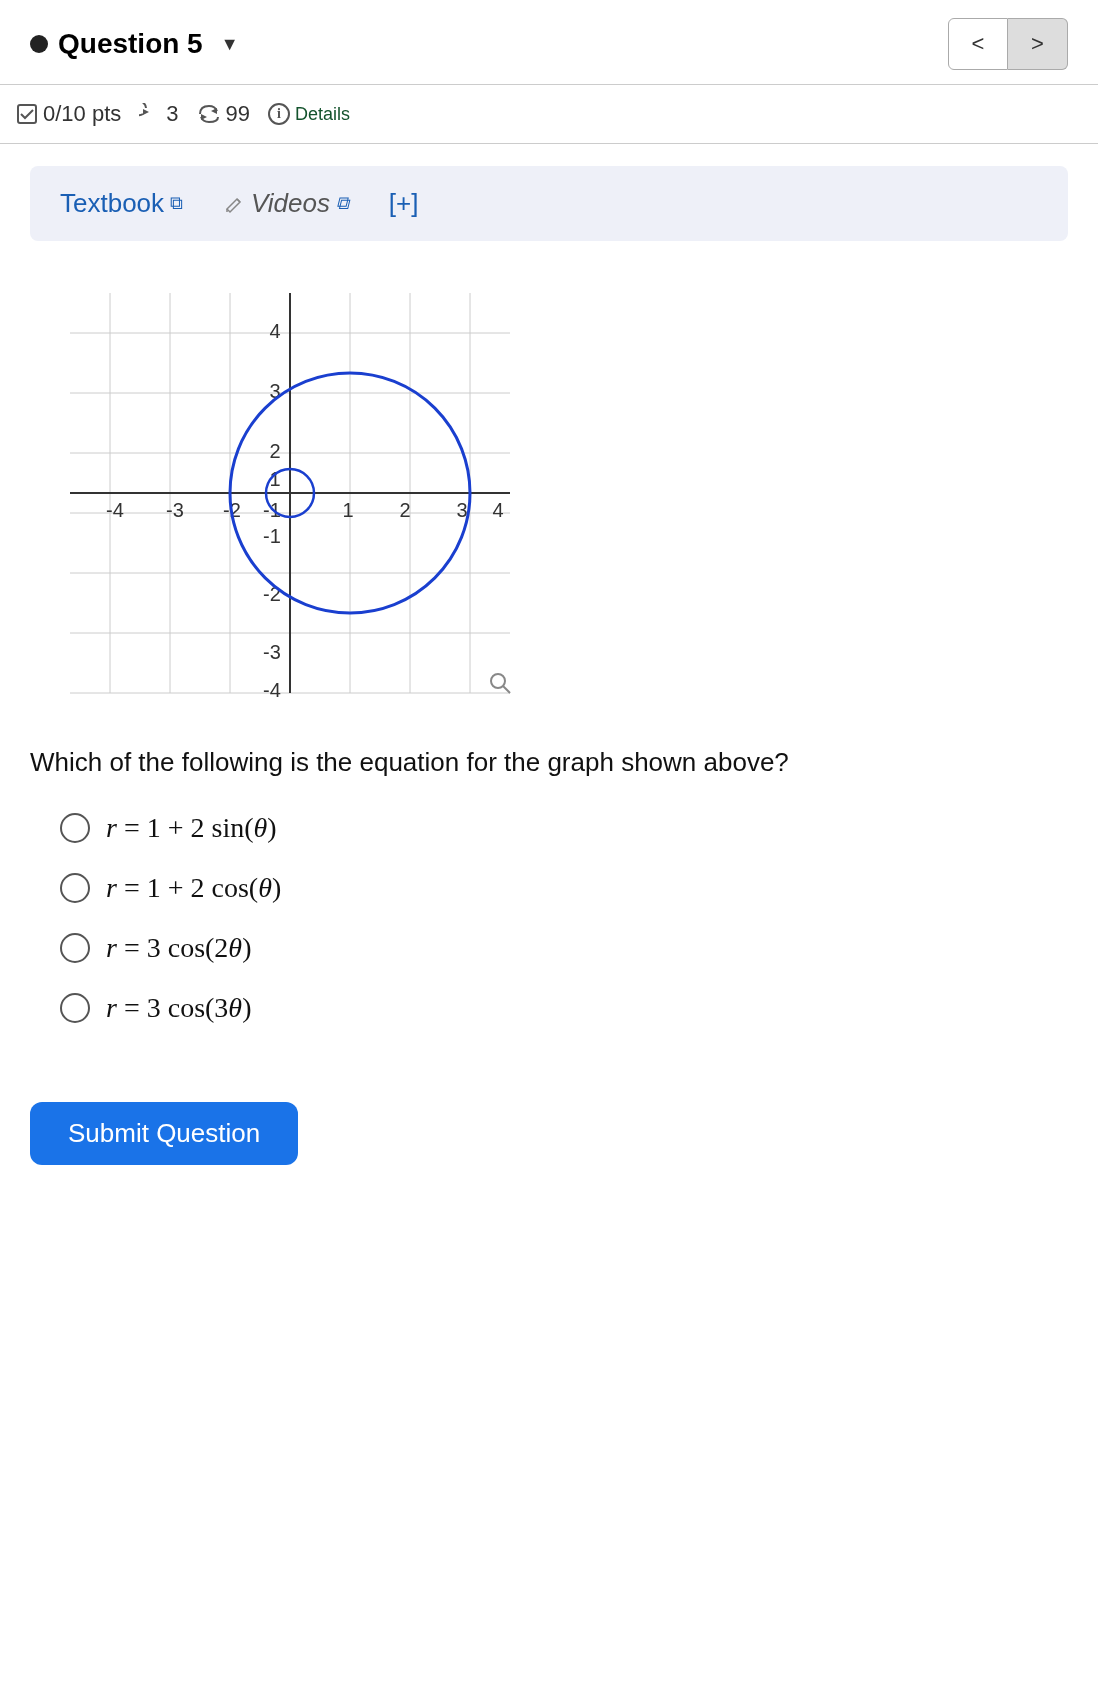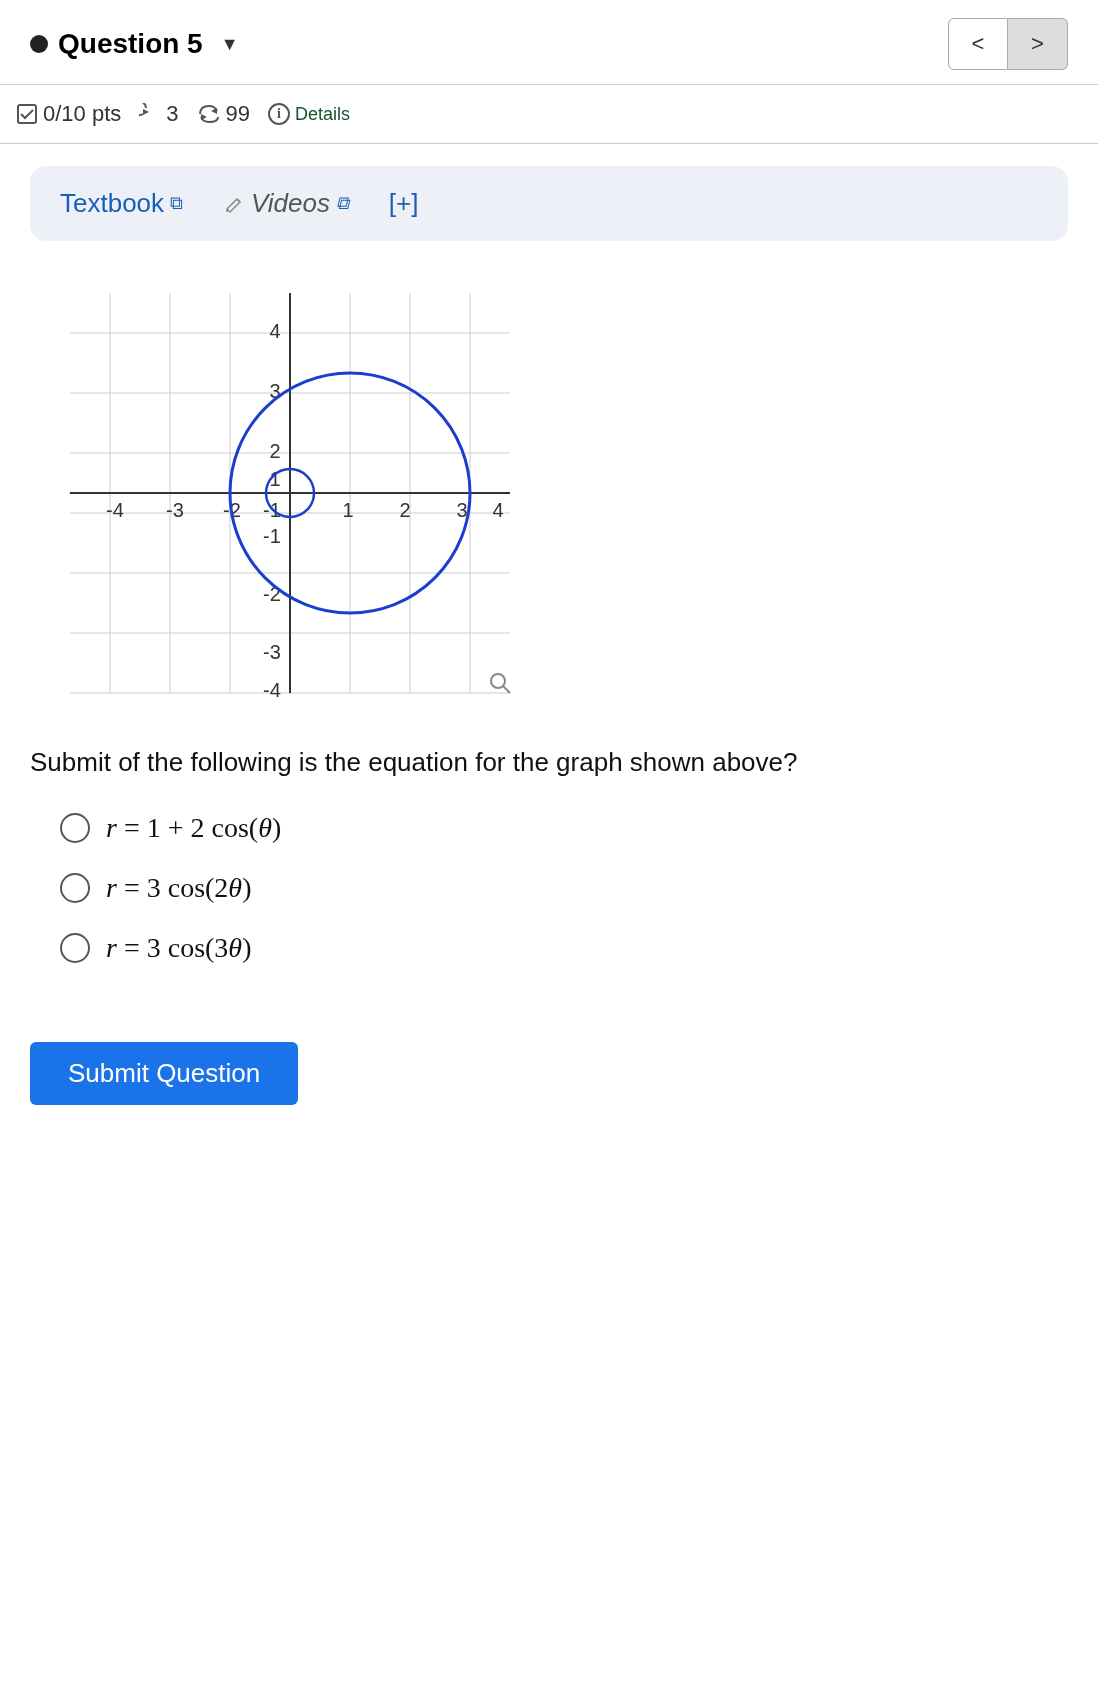--- a/index.html
+++ b/index.html
@@ -88,21 +88,21 @@
     .details-link {
       color: #14532d;
       text-decoration: none;
       font-size: 18px;
     }
 
     .resource-bar {
       background: #eef0f8;
       margin: 22px 30px;
       padding: 22px 30px;
-      border-radius: 16px;
+      border-radius: 8px;
       display: flex;
       align-items: center;
       gap: 40px;
     }
 
     .resource-link {
       color: #1a5fb4;
       font-size: 26px;
       font-family: Arial, sans-serif;
       text-decoration: none;
@@ -166,21 +166,21 @@
     }
 
     .submit-area {
       padding: 30px 30px 30px 30px;
     }
 
     .submit-btn {
       background: #1a73e8;
       color: #fff;
       border: none;
-      border-radius: 6px;
+      border-radius: 12px;
       padding: 16px 38px;
       font-size: 26px;
       font-family: Arial, sans-serif;
       cursor: pointer;
       font-weight: 500;
     }
   </style>
 </head>
 <body>
 
@@ -293,25 +293,31 @@
 
       <g transform="translate(440, 400)">
         <circle cx="8" cy="8" r="7" stroke="#888" stroke-width="2" fill="none"></circle>
         <line x1="13" y1="13" x2="20" y2="20" stroke="#888" stroke-width="2"></line>
       </g>
     </svg>
   </div>
 </div>
 
 <div class="question-text">
-  <span>Submit of the following is the equation for the graph shown above?</span>
+  <span>Which of the following is the equation for the graph shown above?</span>
 </div>
 
 <div class="options-area">
 
+  <div class="option-row">
+    <div class="radio-circle"></div>
+    <span class="option-label">
+      <i>r</i> = 1 + 2 sin(<i>θ</i>)
+    </span>
+  </div>
 
 
   <div class="option-row">
     <div class="radio-circle"></div>
     <span class="option-label">
       <i>r</i> = 1 + 2 cos(<i>θ</i>)
     </span>
   </div>
 
   <div class="option-row">

